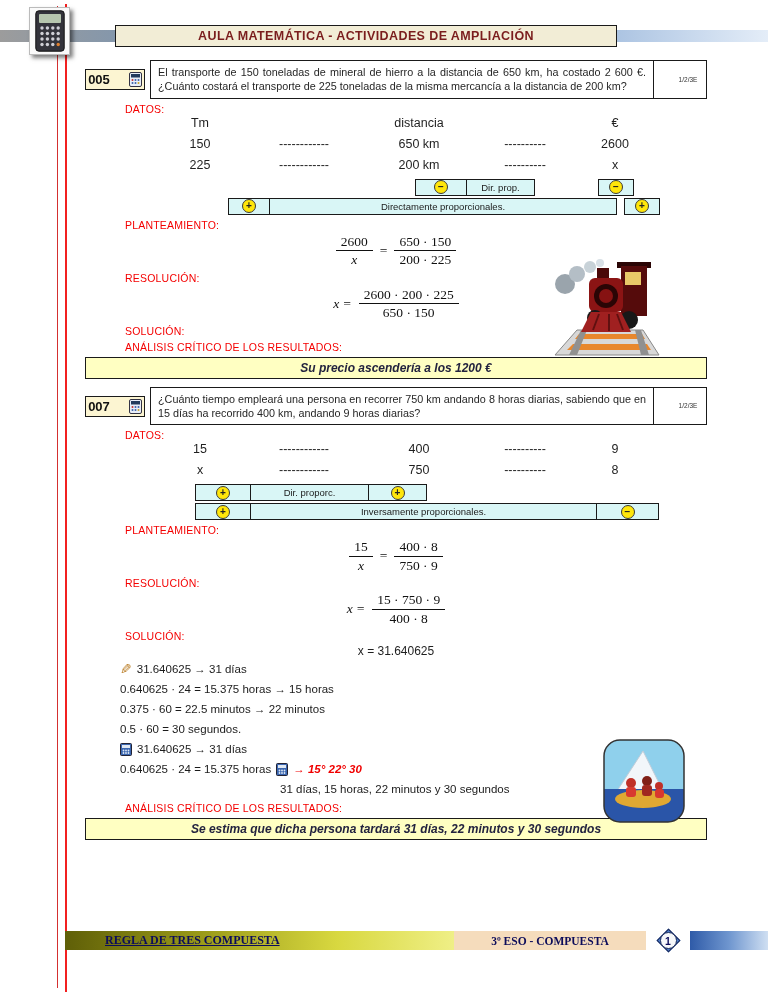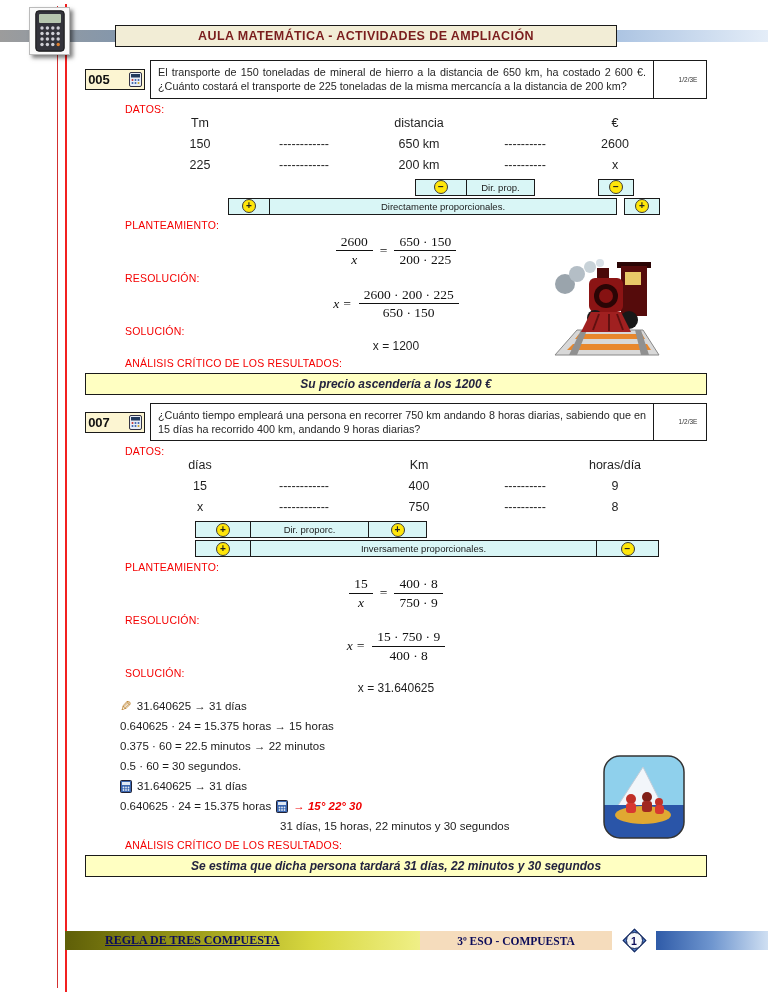--- a/index.html
+++ b/index.html
@@ -36,21 +36,21 @@
   .sol-line { text-align:center; font-size:12px; color:#1f1f1f; margin:2px 0 2px; }
   .result-banner { margin-top:4px; background:#FFFFC2; border:1.3px solid #1a1a1a; text-align:center; padding:3px 4px; font-size:12px; font-weight:bold; font-style:italic; color:#23233f; }
   .work { margin:4px 0 0 35px; font-size:11.5px; color:#1b1b1b; }
   .work-line { display:flex; align-items:center; gap:5px; margin-bottom:6px; line-height:14px; }
   .work-red { color:#f00000; font-weight:bold;font-style:italic; }
   .work-center { margin-left:160px; }
   .pencil-icon { font-size:14px; color:#b87a20; transform:scaleX(-1); display:inline-block; }
   .train { position:absolute; right:42px; top:198px; }
   .raft { position:absolute; right:22px; top:352px; }
   .footer { position:absolute; left:65px; top:931px; width:703px; height:19px; display:flex; font-family:"Liberation Serif",serif; z-index:2; }
-  .f-left { width:355px; background:linear-gradient(90deg,#5f5f08 0%,#9a9a18 35%,#d8d840 70%,#efef86 100%); display:flex; align-items:center; padding-left:40px; font-size:12px; font-weight:bold; color:#0c0c5a; }
+  .f-left { width:389px; background:linear-gradient(90deg,#5f5f08 0%,#9a9a18 35%,#d8d840 70%,#efef86 100%); display:flex; align-items:center; padding-left:40px; font-size:12px; font-weight:bold; color:#0c0c5a; }
   .f-left span { text-decoration:underline; }
   .f-center { width:192px; background:#F5DCBC; display:flex; align-items:center; justify-content:center; font-size:11.5px; font-weight:bold; color:#0c0c5a; }
   .f-page { width:44px; background:#ffffff; display:flex; align-items:center; justify-content:center; position:relative; }
   .f-diamond { position:absolute; width:17px; height:17px; background:#4a7ac8; border:1.4px solid #1a2a5a; transform:rotate(45deg); }
   .f-circle { position:relative; width:17px; height:17px; border-radius:50%; background:#f6f8fa; border:1.4px solid #1a2a5a; display:flex; align-items:center; justify-content:center; font-size:10.5px; font-weight:bold; color:#0c0c5a; font-family:"Liberation Sans",sans-serif; }
   .f-right { flex:1; background:linear-gradient(90deg,#2f5ba8 0%,#6f96cf 50%,#cfdff2 100%); }
 </style>
 </head>
 <body>
 
@@ -181,21 +181,20 @@
       <div class="sec-label">RESOLUCIÓN:</div>
       <div class="equation">
         <span class="mvar">x =</span>
         <span class="frac">
           <span class="num">2600 · 200 · 225</span>
           <span class="den">650 · 150</span>
         </span>
       </div>
 
       <div class="sec-label">SOLUCIÓN:</div>
-      <div class="sol-line">x = 1200</div>
 
       <div class="sec-label">ANÁLISIS CRÍTICO DE LOS RESULTADOS:</div>
       <div class="result-banner">Su precio ascendería a los 1200 €</div>
 
       <svg class="train" width="118" height="100" viewBox="0 0 118 100">
         <polygon points="8,97 112,97 96,72 30,72" fill="#d8d8d8" stroke="#888" stroke-width="1"></polygon>
         <polygon points="20,92 104,92 100,86 26,86" fill="#e8872c"></polygon>
         <polygon points="28,81 98,81 95,76 32,76" fill="#e8872c"></polygon>
         <polygon points="34,72 40,72 30,97 22,97" fill="#909090"></polygon>
         <polygon points="88,72 94,72 102,97 94,97" fill="#909090"></polygon>
@@ -237,27 +236,20 @@
         <div class="ex-box">
           <div class="ex-statement">¿Cuánto tiempo empleará una persona en recorrer 750 km andando 8 horas diarias, sabiendo que en 15 días ha recorrido 400 km, andando 9 horas diarias?</div>
           <div class="ex-level">1/2/3E</div>
         </div>
       </div>
 
       <div class="sec-label">DATOS:</div>
 
       <div class="dtable">
         <div class="drow">
-          <div class="dcell">días</div>
-          <div class="dcell"></div>
-          <div class="dcell">Km</div>
-          <div class="dcell"></div>
-          <div class="dcell">horas/día</div>
-        </div>
-        <div class="drow">
           <div class="dcell">15</div>
           <div class="dcell">------------</div>
           <div class="dcell">400</div>
           <div class="dcell">----------</div>
           <div class="dcell">9</div>
         </div>
         <div class="drow">
           <div class="dcell">x</div>
           <div class="dcell">------------</div>
           <div class="dcell">750</div>

